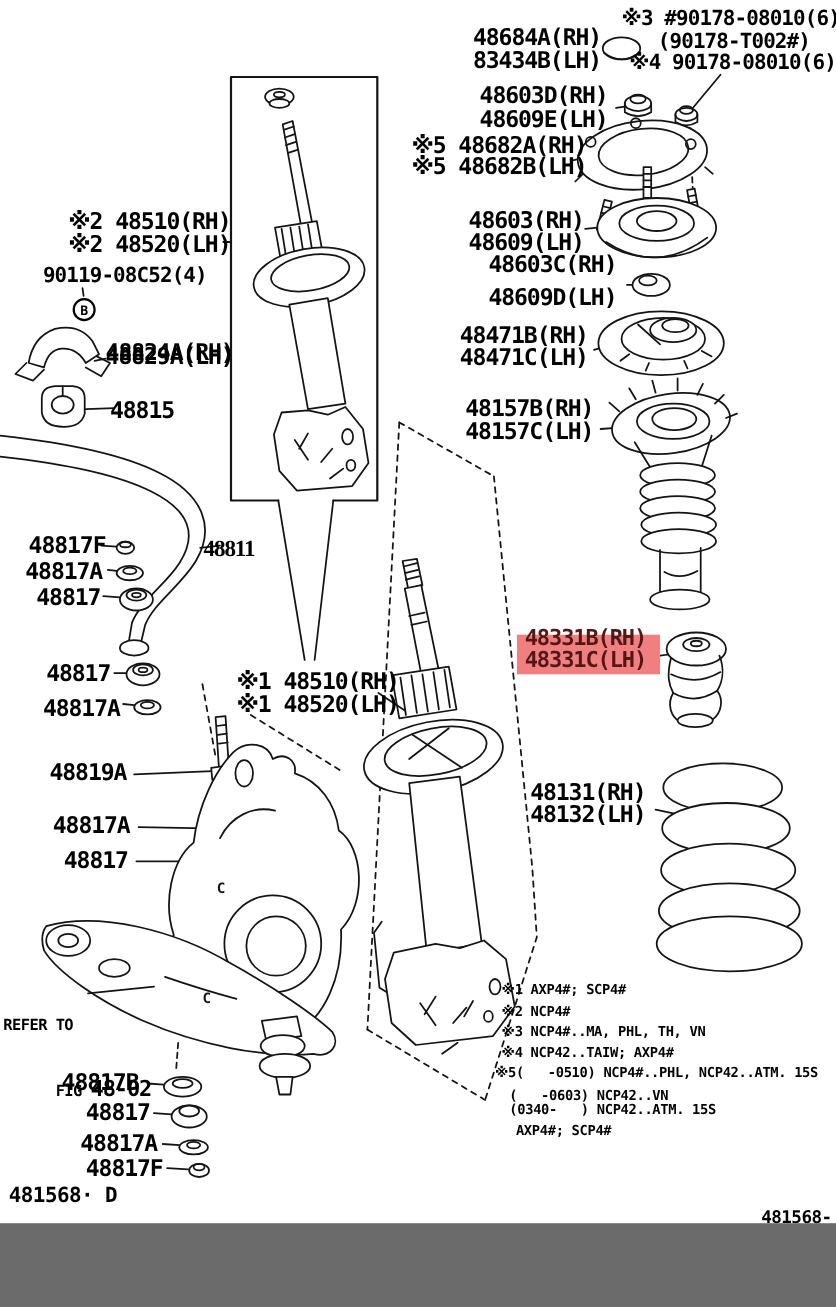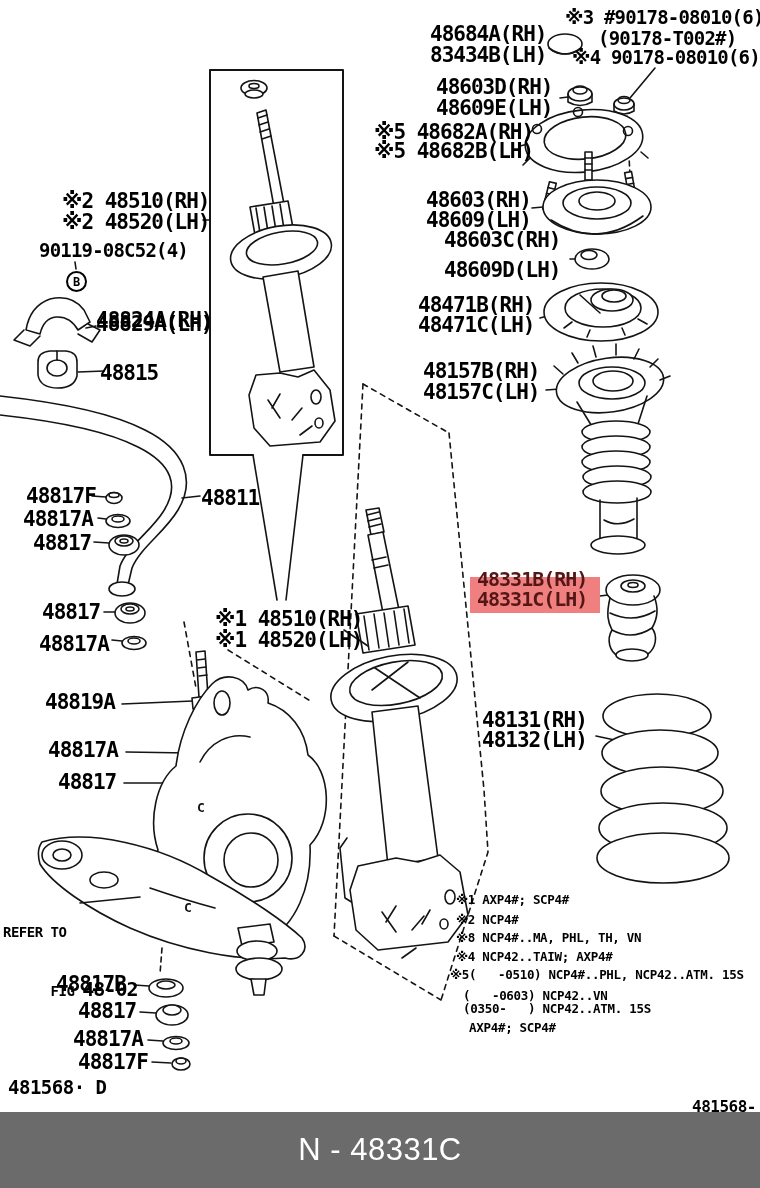--- a/index.html
+++ b/index.html
@@ -307,21 +307,21 @@
   <div class="lbl" style="left:62px;top:191px;">※2 48510(RH)</div>
   <div class="lbl" style="left:62px;top:212px;">※2 48520(LH)</div>
   <div class="lbl sz19" style="left:39px;top:241px;text-align:center;">90119-08C52(4)</div>
   <div class="circle-b" style="left:66px;top:271px;">B</div>
   <div class="lbl" style="left:96px;top:310px;">48824A(RH)</div>
   <div class="lbl" style="left:96px;top:314px;">48829A(LH)</div>
   <div class="lbl" style="left:88px;top:363px;margin-left:12px;">48815</div>
   <div class="lbl" style="left:26px;top:486px;">48817F</div>
   <div class="lbl" style="left:23px;top:509px;">48817A</div>
   <div class="lbl" style="left:33px;top:533px;">48817</div>
-  <div class="lbl" style="left:201px;top:488px;">48811</div>
+  <div class="lbl" style="left:185px;top:488px;font-family:Liberation Serif, serif;">48811</div>
   <div class="lbl" style="left:42px;top:602px;">48817</div>
   <div class="lbl" style="left:39px;top:634px;">48817A</div>
   <div class="lbl" style="left:45px;top:692px;">48819A</div>
   <div class="lbl" style="left:48px;top:740px;">48817A</div>
   <div class="lbl" style="left:58px;top:772px;">48817</div>
   <div class="lbl" style="left:215px;top:609px;">※1 48510(RH)</div>
   <div class="lbl" style="left:215px;top:630px;">※1 48520(LH)</div>
   <div class="lbl" style="left:56px;top:974px;">48817B</div>
   <div class="lbl" style="left:78px;top:1001px;">48817</div>
   <div class="lbl" style="left:73px;top:1029px;">48817A</div>
@@ -329,27 +329,26 @@
 
   <div class="refer" style="left:3px;top:897px;">
     <div>REFER TO</div>
     <div style="margin-top:1px;">
       <span>FIG </span><span class="big">48-02</span>
     </div>
   </div>
 
   <div class="note" style="left:456px;top:893px;">※1 AXP4#; SCP4#</div>
   <div class="note" style="left:456px;top:913px;">※2 NCP4#</div>
-  <div class="note" style="left:456px;top:931px;">※8 NCP4#..MA, PHL, TH, VN</div>
+  <div class="note" style="left:456px;top:931px;">※3 NCP4#..MA, PHL, TH, VN</div>
   <div class="note" style="left:456px;top:950px;">※4 NCP42..TAIW; AXP4#</div>
   <div class="note" style="left:450px;top:968px;">※5(   -0510) NCP4#..PHL, NCP42..ATM. 15S</div>
   <div class="note" style="left:463px;top:989px;">(   -0603) NCP42..VN</div>
-  <div class="note" style="left:463px;top:1002px;">(0350-   ) NCP42..ATM. 15S</div>
+  <div class="note" style="left:463px;top:1002px;">(0340-   ) NCP42..ATM. 15S</div>
   <div class="note" style="left:469px;top:1021px;">AXP4#; SCP4#</div>
 
   <div class="doc-left" style="left:8px;top:1076px;">481568· D</div>
   <div class="doc-right" style="left:692px;top:1097px;">481568-J</div>
 
   <div id="footer">
-    <span>N - 48331C</span>
   </div>
 
 </div>
 
 </body></html>

